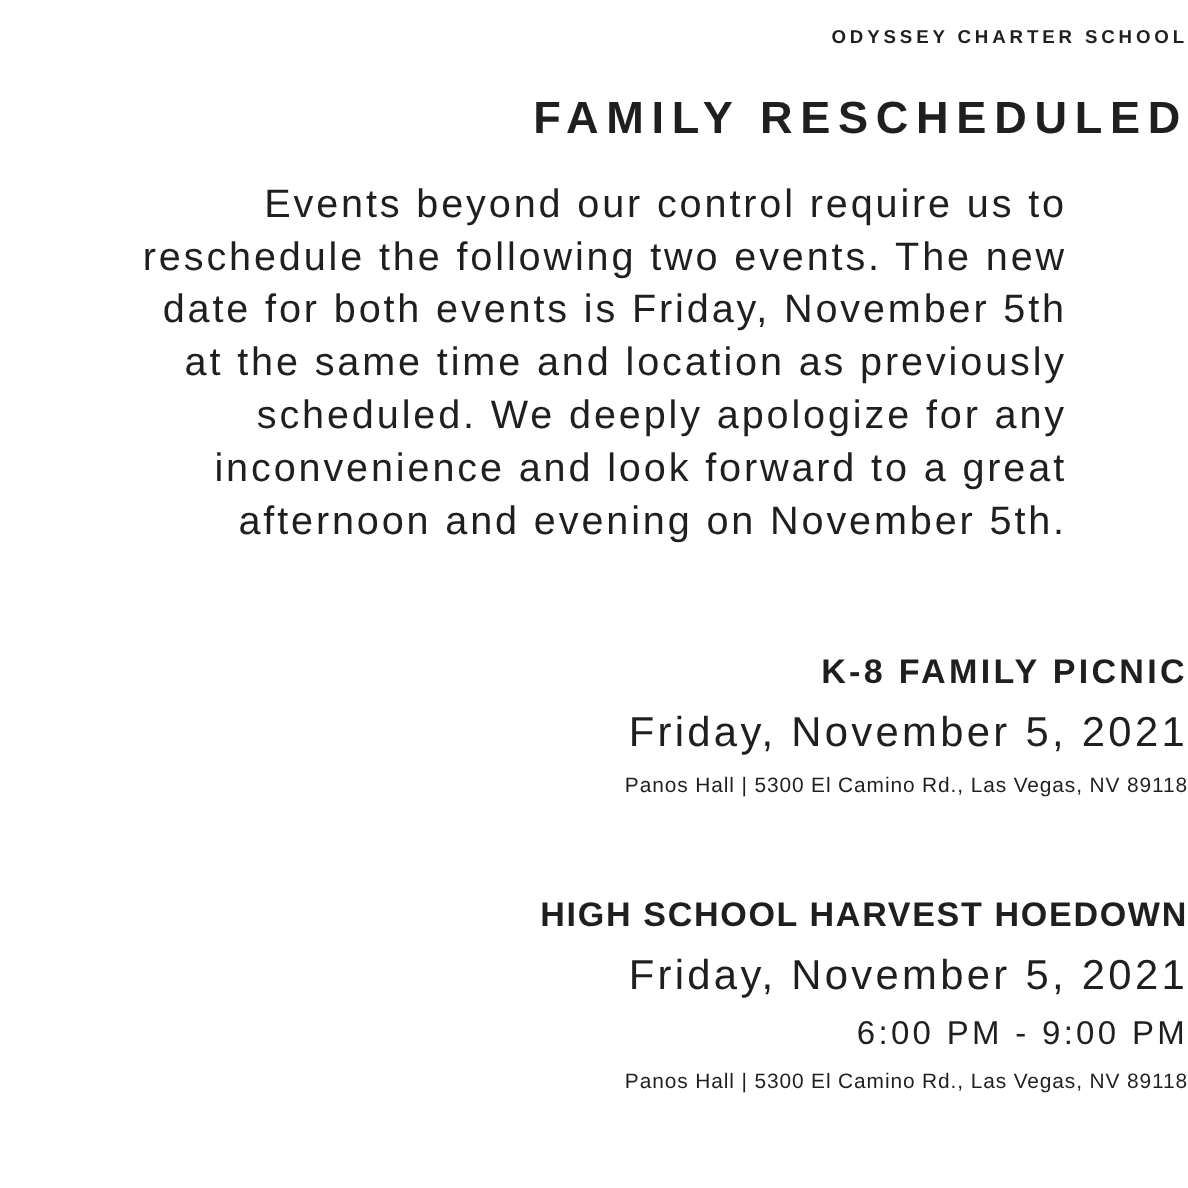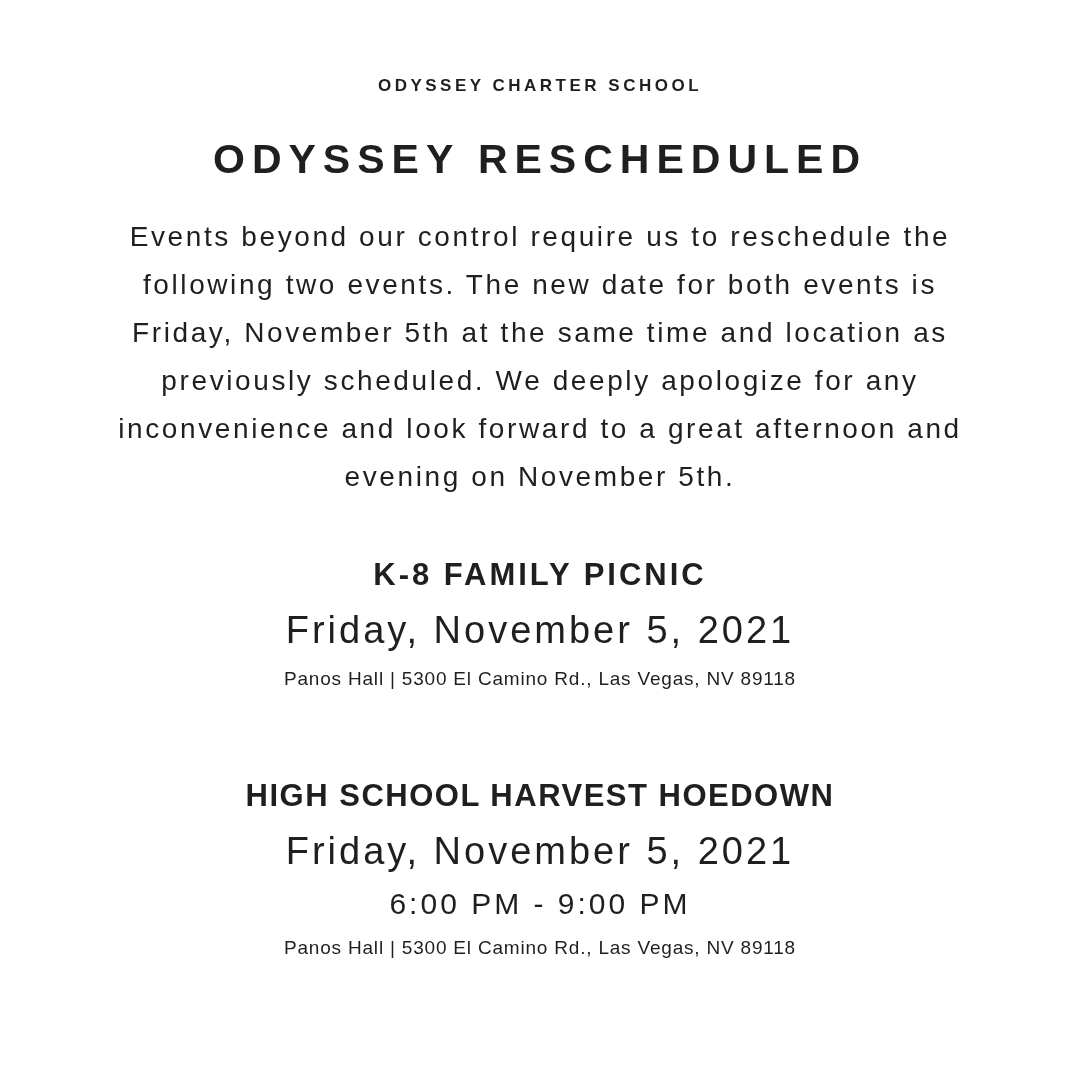--- a/index.html
+++ b/index.html
@@ -11,47 +11,47 @@
     height: 1080px;
     background: #ffffff;
     font-family: "Liberation Sans", sans-serif;
     color: #1f1f1f;
     overflow: hidden;
   }
   .flyer {
     width: 1080px;
     height: 1080px;
     box-sizing: border-box;
-    padding-top: 76px;
-    text-align: center;
+    padding-top: 24px;
+    text-align: right;
   }
   .school-name {
     font-size: 17px;
     font-weight: 700;
     letter-spacing: 3.5px;
     color: #1f1f1f;
   }
   .title {
     margin: 40px 0 0 0;
     font-size: 41px;
     font-weight: 700;
     letter-spacing: 7px;
     color: #1f1f1f;
   }
   .announcement {
     margin: 30px auto 0 auto;
     width: 860px;
-    font-size: 28px;
+    font-size: 36px;
     font-weight: 400;
     letter-spacing: 2.6px;
     line-height: 48px;
     color: #1f1f1f;
   }
   .event {
-    margin-top: 56px;
+    margin-top: 96px;
   }
   .event + .event {
     margin-top: 88px;
   }
   .event-name {
     margin: 0;
     font-size: 31px;
     font-weight: 700;
     letter-spacing: 3px;
     color: #1f1f1f;
@@ -78,21 +78,21 @@
     letter-spacing: 0.8px;
   }
 </style>
 </head>
 <body>
 
 <div class="flyer">
 
   <div class="school-name">ODYSSEY CHARTER SCHOOL</div>
 
-  <h1 class="title">ODYSSEY RESCHEDULED</h1>
+  <h1 class="title">FAMILY RESCHEDULED</h1>
 
   <p class="announcement">Events beyond our control require us to reschedule the following two events. The new date for both events is Friday, November 5th at the same time and location as previously scheduled. We deeply apologize for any inconvenience and look forward to a great afternoon and evening on November 5th.</p>
 
   <section class="event">
     <h2 class="event-name">K-8 FAMILY PICNIC</h2>
     <div class="event-date">Friday, November 5, 2021</div>
     <div class="event-location">Panos Hall | 5300 El Camino Rd., Las Vegas, NV 89118</div>
   </section>
 
   <section class="event condensed">

